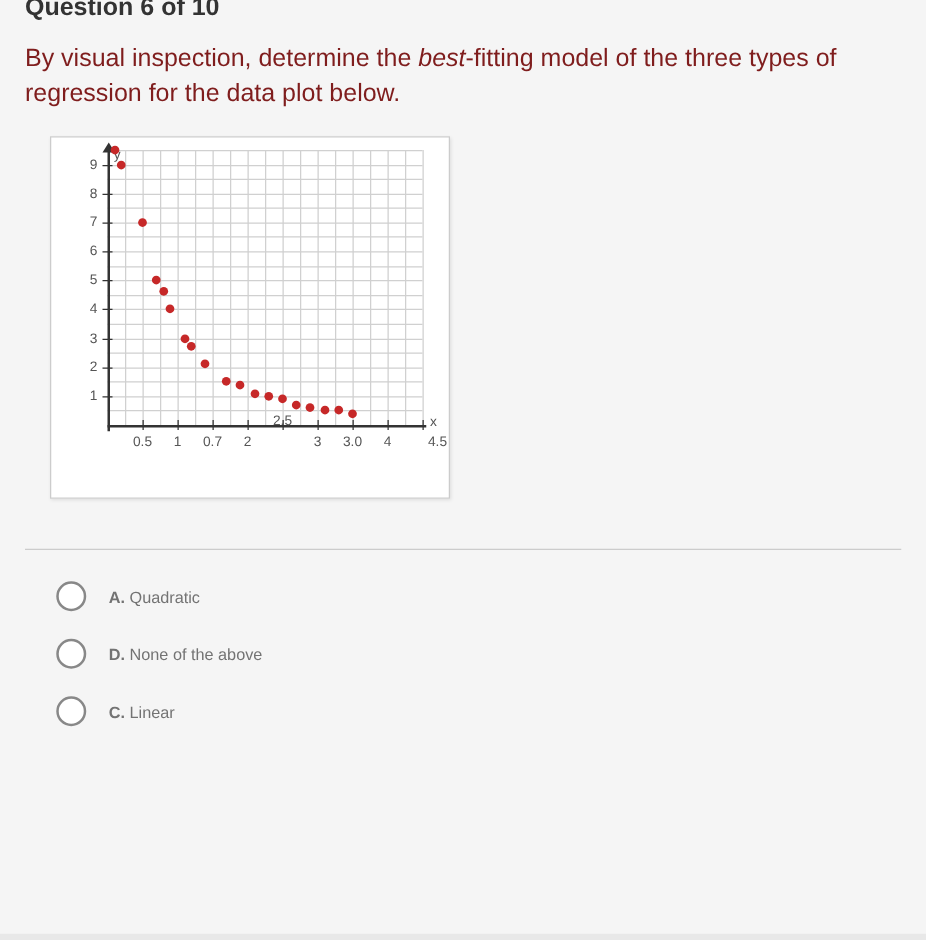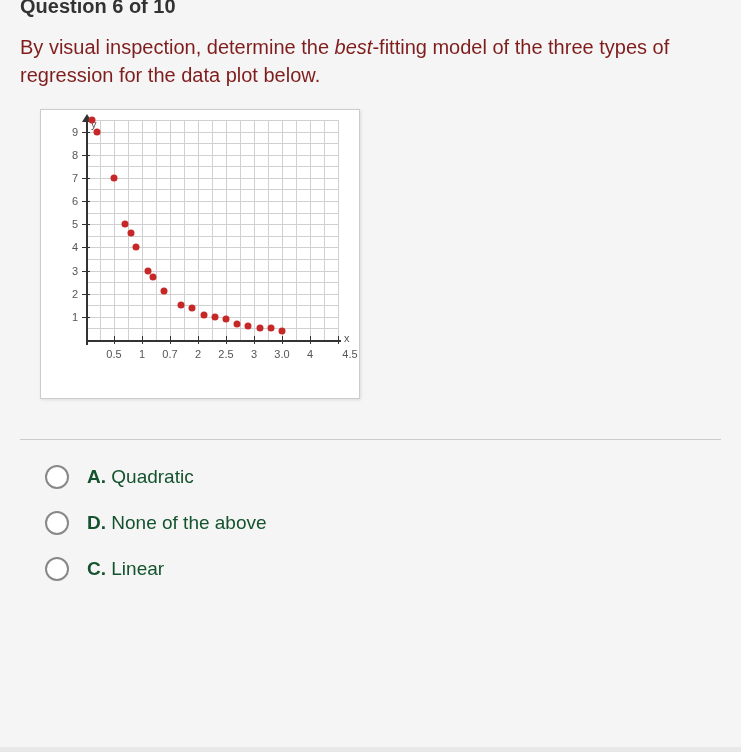--- a/index.html
+++ b/index.html
@@ -143,22 +143,22 @@
     .radio {
       width: 24px;
       height: 24px;
       border: 2px solid #888;
       border-radius: 50%;
       margin-right: 18px;
       flex-shrink: 0;
       background: #fff;
     }
     .option-text {
-      font-size: 19px;
-      color: #14532d;
+      font-size: 13px;
+      color: #737373;
     }
     .option-letter {
       font-weight: bold;
     }
   </style>
 </head>
 <body>
 
 <div class="page">
   <div class="question-header">Question 6 of 10</div>
@@ -213,21 +213,21 @@
         <div class="arrow-up" style="left: -4px; top: -6px;"></div>
         <div class="tick-v" style="left: 28px; top: 216px;"></div>
         <div class="label-x" style="left: 28px; top: 228px;">0.5</div>
         <div class="tick-v" style="left: 56px; top: 216px;"></div>
         <div class="label-x" style="left: 56px; top: 228px;">1</div>
         <div class="tick-v" style="left: 84px; top: 216px;"></div>
         <div class="label-x" style="left: 84px; top: 228px;">0.7</div>
         <div class="tick-v" style="left: 112px; top: 216px;"></div>
         <div class="label-x" style="left: 112px; top: 228px;">2</div>
         <div class="tick-v" style="left: 140px; top: 216px;"></div>
-        <div class="label-x" style="left: 140px; top: 228px;">2.5</div>
+        <div class="label-x" style="left: 140px; top: 211px;">2.5</div>
         <div class="tick-v" style="left: 168px; top: 216px;"></div>
         <div class="label-x" style="left: 168px; top: 228px;">3</div>
         <div class="tick-v" style="left: 196px; top: 216px;"></div>
         <div class="label-x" style="left: 196px; top: 228px;">3.0</div>
         <div class="tick-v" style="left: 224px; top: 216px;"></div>
         <div class="label-x" style="left: 224px; top: 228px;">4</div>
         <div class="tick-v" style="left: 252px; top: 216px;"></div>
         <div class="label-x" style="left: 264px; top: 228px;">4.5</div>
         <div class="tick-h" style="left: -4px; top: 196.842px;"></div>
         <div class="label-y" style="left: -28px; top: 196.842px;">1</div>

